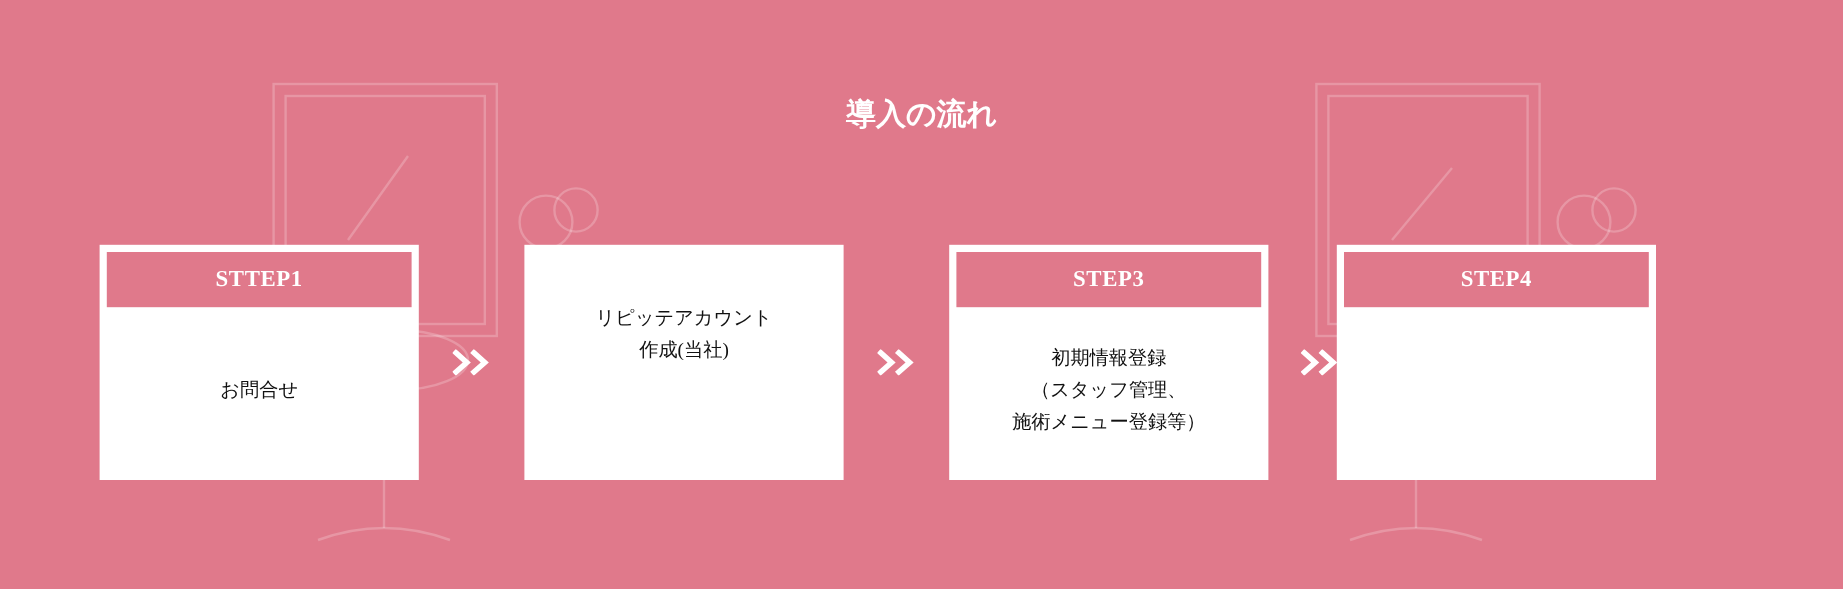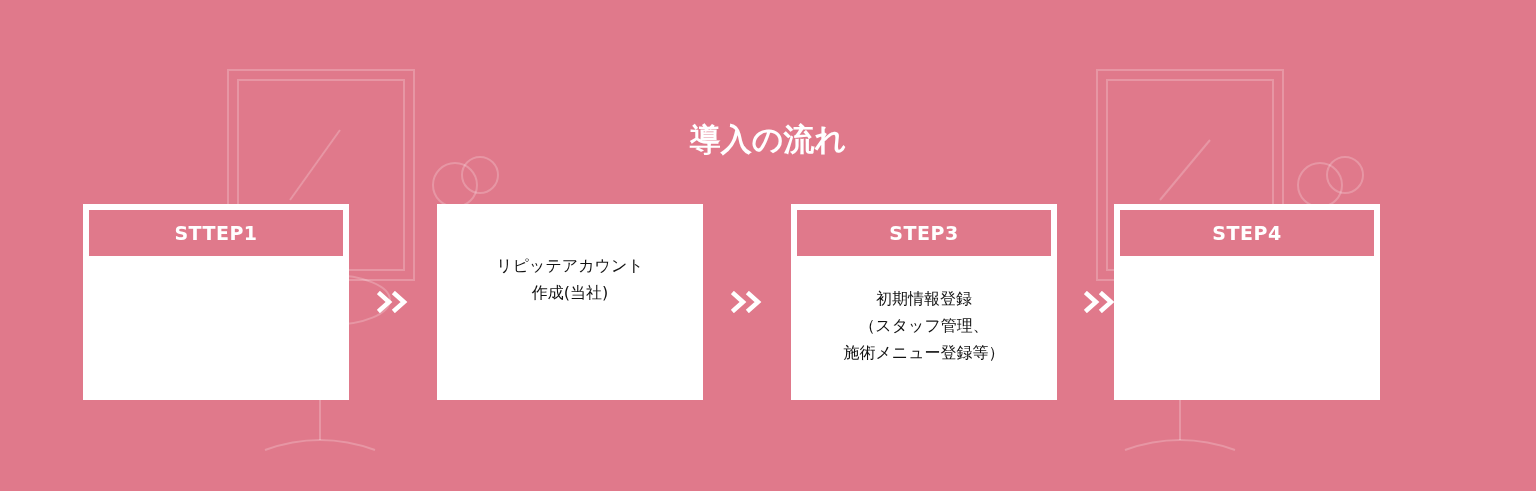--- a/index.html
+++ b/index.html
@@ -5,25 +5,25 @@
     html, body { margin: 0; padding: 0; }
     body {
       width: 1536px; height: 491px; overflow: hidden;
       background: #e0798b;
       font-family: "DejaVu Sans", "Liberation Sans", sans-serif;
       position: relative;
     }
     .bg-art { position: absolute; inset: 0; pointer-events: none; }
     .title {
       position: absolute; left: 0; right: 0; top: 78px;
-      text-align: center; color: #fff; font-weight: bold; font-size: 31px; margin-top: 41px;
+      text-align: center; color: #fff; font-weight: bold; font-size: 25px;
     }
     .step {
       position: absolute; top: 204px; width: 266px; height: 196px;
-      background: #fff; box-sizing: border-box; padding: 6px 6px 0 6px;
+      background: #fff; box-sizing: border-box; padding: 6px 6px 0 6px; font-family: Liberation Serif, serif;
     }
     .step-head {
       background: #e0798b; color: #fff; height: 46px;
       display: flex; align-items: center; justify-content: center;
       font-weight: bold; font-size: 19px; letter-spacing: 0.5px;
     }
     .step-body {
       height: 138px; display: flex; align-items: center; justify-content: center;
       text-align: center; color: #111; font-size: 16px; line-height: 27px;
       white-space: pre-line;
@@ -56,20 +56,21 @@
     <ellipse cx="1180" cy="300" rx="60" ry="25"></ellipse>
     <line x1="1180" y1="400" x2="1180" y2="440"></line>
     <path d="M1125 450 Q1180 430 1235 450"></path>
   </g>
 </svg>
 
 <div class="title">導入の流れ</div>
 
 <div class="step" style="left:83px">
   <div class="step-head">STTEP1</div>
+  <div class="step-body">お問合せ</div>
 </div>
 
 <div class="arrow" style="left:376px">
   <svg width="34" height="22" viewBox="0 0 34 22">
       <path d="M3 3 L12 11 L3 19 M18 3 L27 11 L18 19" fill="none" stroke="#fff" stroke-width="4.5" stroke-linecap="square"></path>
     </svg>
 </div>
 
 <div class="step" style="left:437px">
   <div class="step-body">リピッテアカウント

